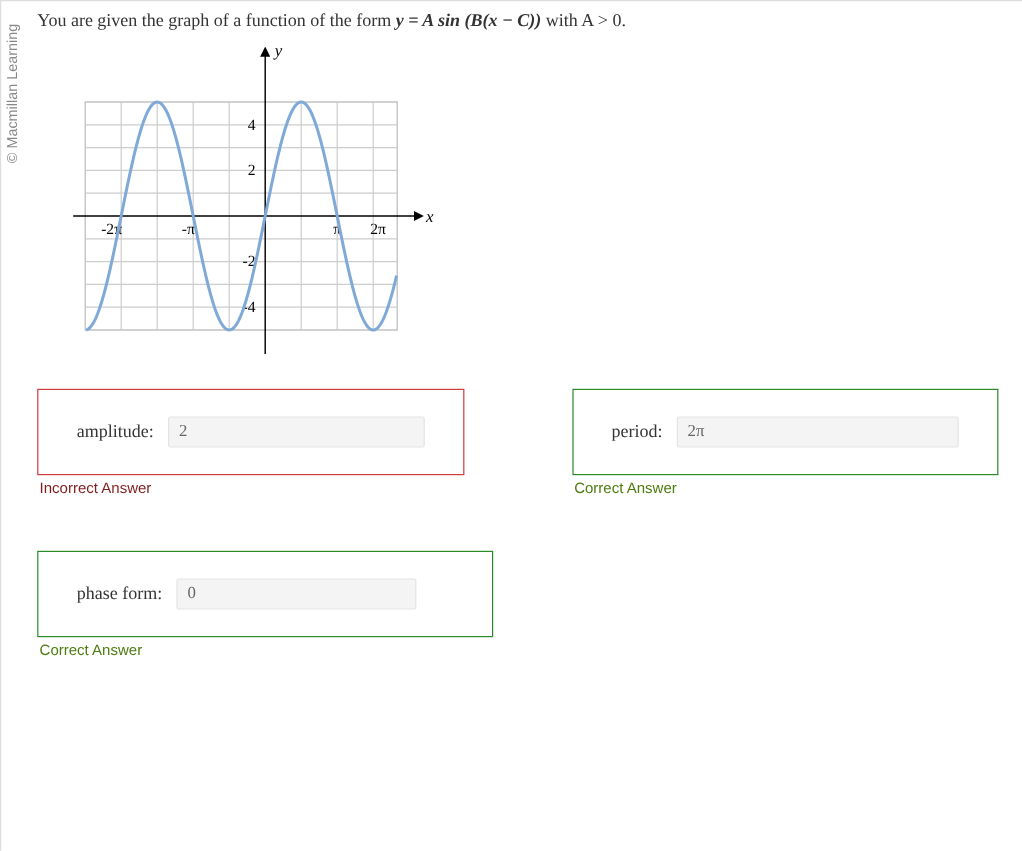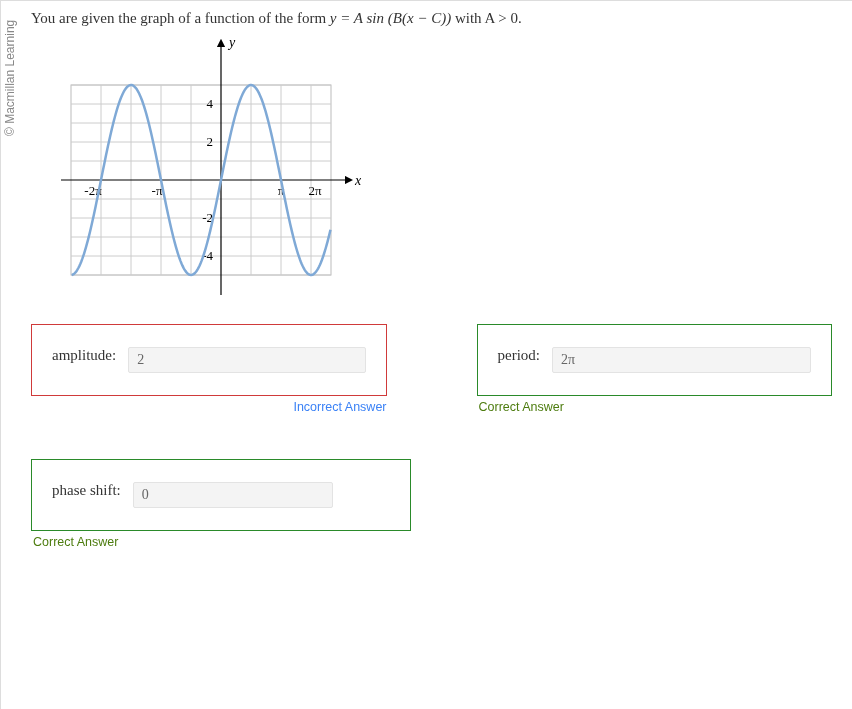--- a/index.html
+++ b/index.html
@@ -44,23 +44,23 @@
     display: block;
   }
   .answers-row {
     display: flex;
     gap: 90px;
     margin-bottom: 45px;
   }
   .answer-block { width: 380px; }
   .answer-box {
     border: 1px solid;
-    padding: 22px 20px;
+    padding: 22px 32px;
     display: flex;
-    align-items: flex-start;
+    align-items: center;
     gap: 12px;
     min-height: 68px;
   }
   .answer-box.correct { border-color: #2a8a2a; }
   .answer-box.incorrect { border-color: #d03a3a; }
   .answer-label {
     font-size: 15px;
     white-space: nowrap;
   }
   .answer-input {
@@ -74,22 +74,22 @@
     font-size: 14px;
     color: #666;
   }
   .feedback {
     font-family: Arial, Helvetica, sans-serif;
     font-size: 12.5px;
     margin-top: 4px;
     padding-left: 2px;
   }
   .feedback.correct { color: #4d7c0f; }
-  .feedback.incorrect { color: #3b82f6; text-align: right; }
-  .ital { font-style: italic; }
+  .feedback.incorrect { color: #7f1d1d; }
+  .ital { font-style: italic; font-weight: bold; }
 </style>
 </head>
 <body>
 
 <div class="container">
   <div class="copyright">© Macmillan Learning</div>
 
   <p class="prompt">
     <span>You are given the graph of a function of the form </span><span class="ital">y = A sin (B(x − C))</span><span> with A &gt; 0.</span>
   </p>
@@ -163,19 +163,19 @@
         <span class="answer-label">period:</span>
         <input class="answer-input" type="text" value="2π" style="">
       </div>
       <div class="feedback correct">Correct Answer</div>
     </div>
   </div>
 
   <div class="answers-row">
     <div class="answer-block">
       <div class="answer-box correct">
-        <span class="answer-label">phase shift:</span>
+        <span class="answer-label">phase form:</span>
         <input class="answer-input" style="flex: 0 0 200px;" type="text" value="0">
       </div>
       <div class="feedback correct">Correct Answer</div>
     </div>
   </div>
 </div>
 
 </body></html>

